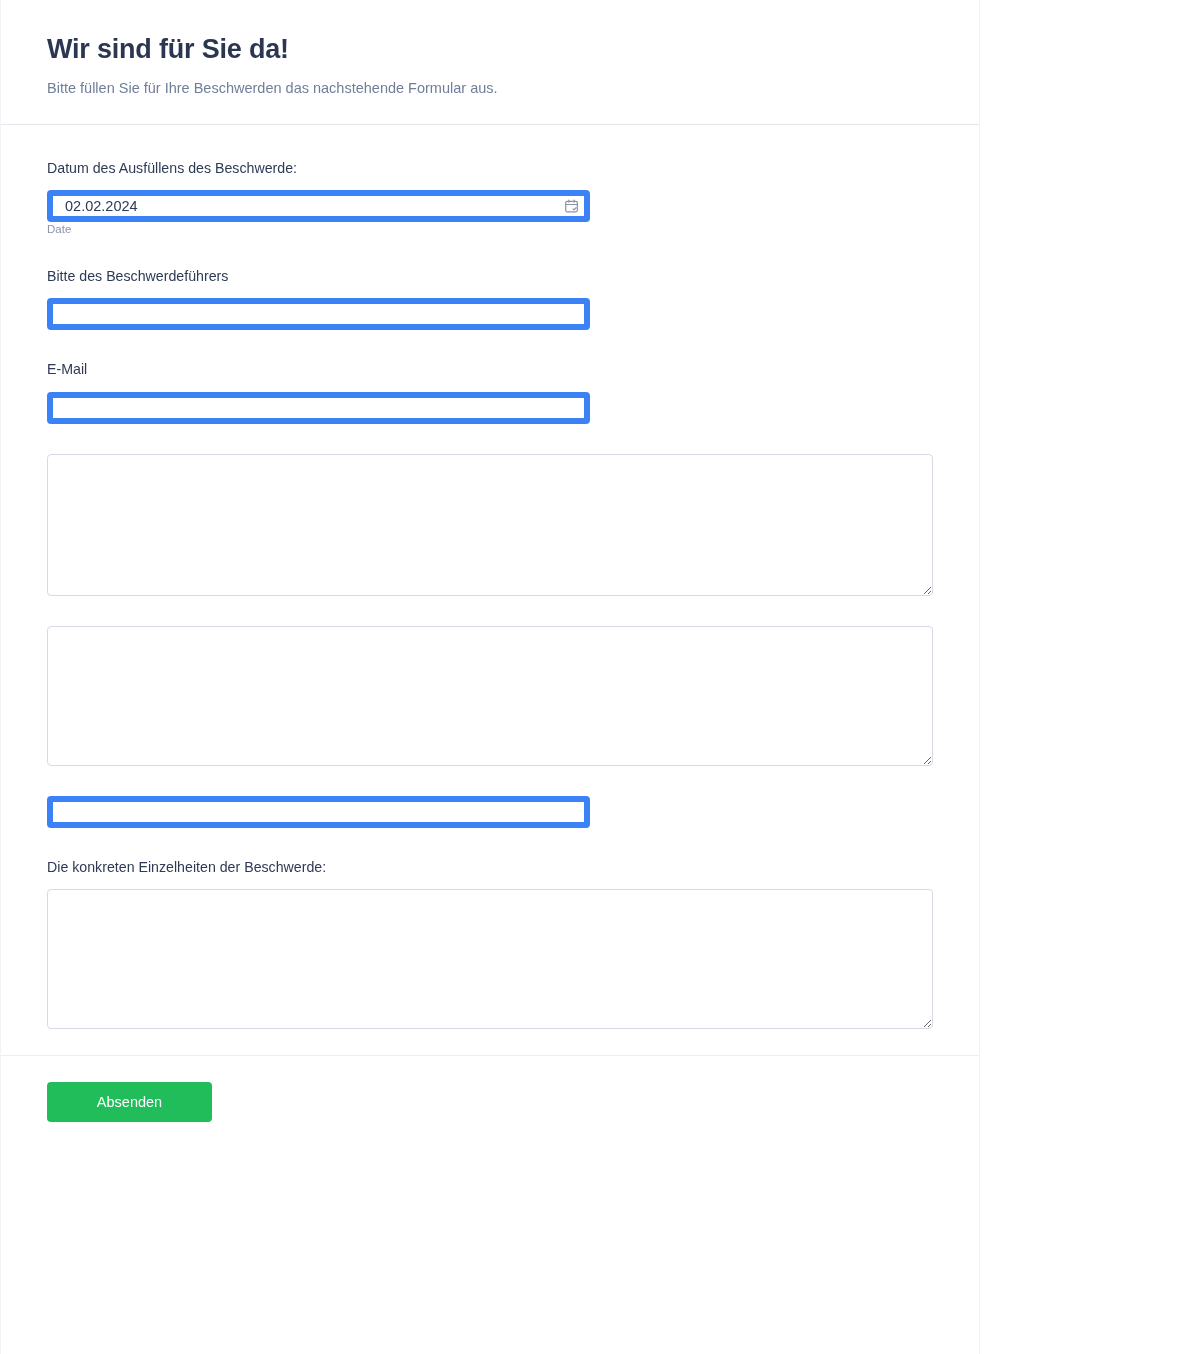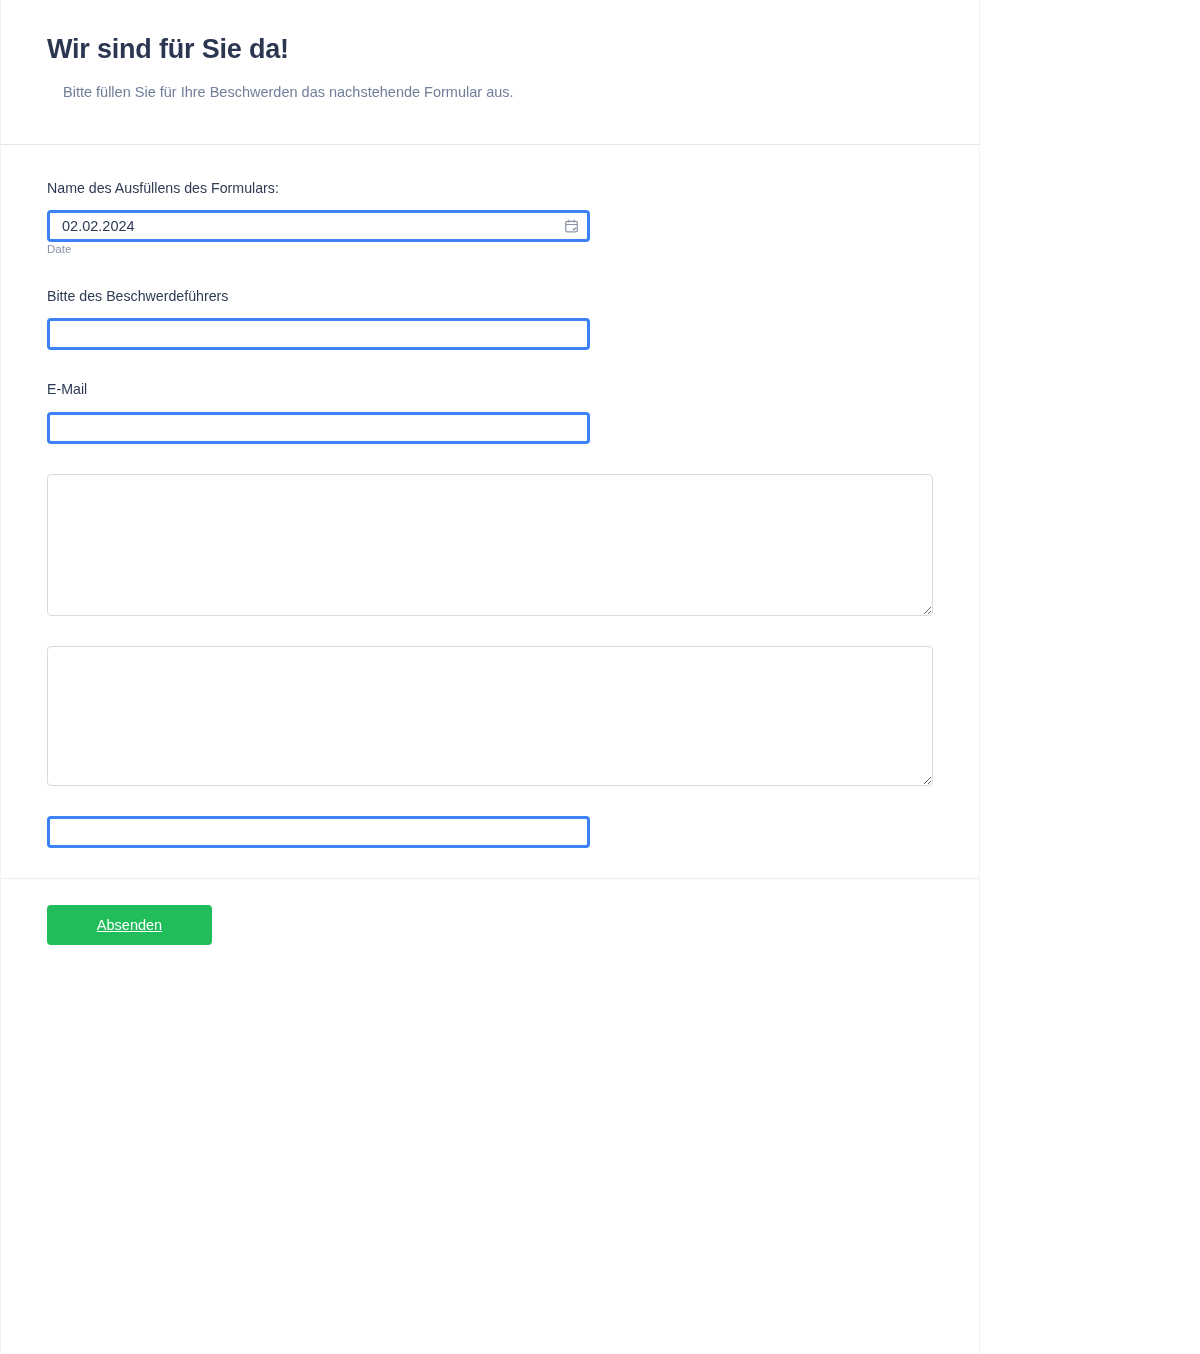--- a/index.html
+++ b/index.html
@@ -33,21 +33,21 @@
   }
   .form-title {
     margin: 0 0 12px 0;
     font-size: 27px;
     line-height: 1.18;
     font-weight: bold;
     color: #2b3650;
     letter-spacing: -0.2px;
   }
   .form-subtitle {
-    margin: 16px;
+    margin: 0;
     font-size: 14.5px;
     line-height: 1.4;
     font-weight: normal;
     color: #707e99;
   }
 
   
   .form-body {
     padding: 34px 46px 0 46px;
   }
@@ -80,21 +80,21 @@
   }
 
   .text-input {
     width: 100%;
     height: 32px;
     padding: 6px 12px;
     font-family: "Liberation Sans", "DejaVu Sans", sans-serif;
     font-size: 14.5px;
     color: #2e3a54;
     background: #ffffff;
-    border: 3px solid #3b82f6;
+    border: 6px solid #3b82f6;
     border-radius: 4px;
     outline: none;
   }
   .text-input::placeholder { color: #a9b1c2; }
   .text-input.has-icon { padding-right: 34px; }
 
   .calendar-icon {
     position: absolute;
     right: 11px;
     top: 50%;
@@ -134,37 +134,36 @@
     padding: 13px 22px;
     font-family: "Liberation Sans", "DejaVu Sans", sans-serif;
     font-size: 14.5px;
     line-height: 1;
     color: #ffffff;
     background: #20bd5a;
     border: none;
     border-radius: 4px;
     cursor: pointer;
     text-align: center;
-    text-decoration: underline;
   }
 </style>
 </head>
 <body>
 
 <div class="form-card">
 
   <div class="form-header">
     <h1 class="form-title">Wir sind für Sie da!</h1>
     <p class="form-subtitle">Bitte füllen Sie für Ihre Beschwerden das nachstehende Formular aus.</p>
   </div>
 
   <div class="form-body">
 
     <div class="field-group">
-      <label class="field-label">Name des Ausfüllens des Formulars:</label>
+      <label class="field-label">Datum des Ausfüllens des Beschwerde:</label>
       <div class="input-wrap">
         <input class="text-input has-icon" type="text" value="02.02.2024" style="">
         <span class="calendar-icon">
           <svg viewBox="0 0 16 16" width="15" height="15" fill="none" stroke="#8b94a8" stroke-width="1.3" stroke-linecap="round" stroke-linejoin="round">
             <rect x="1.8" y="3" width="12.4" height="11.2" rx="1.6"></rect>
             <path d="M1.8 6.4h12.4"></path>
             <path d="M5.2 1.6v2.4"></path>
             <path d="M10.8 1.6v2.4"></path>
             <path d="M9.6 11.1l1.1 1.1 2.2-2.3"></path>
           </svg>
@@ -194,20 +193,24 @@
     <div class="field-group">
       <textarea class="textarea-input h-tall" placeholder="" style=""></textarea>
     </div>
 
     <div class="field-group">
       <div class="input-wrap">
         <input class="text-input" type="text" value="" style="">
       </div>
     </div>
 
+    <div class="field-group tight">
+      <label class="field-label">Die konkreten Einzelheiten der Beschwerde:</label>
+      <textarea class="textarea-input h-tall" placeholder="" style=""></textarea>
+    </div>
 
   </div>
 
   <div class="form-footer">
     <button class="submit-button">Absenden</button>
   </div>
 
 </div>
 
 </body></html>

